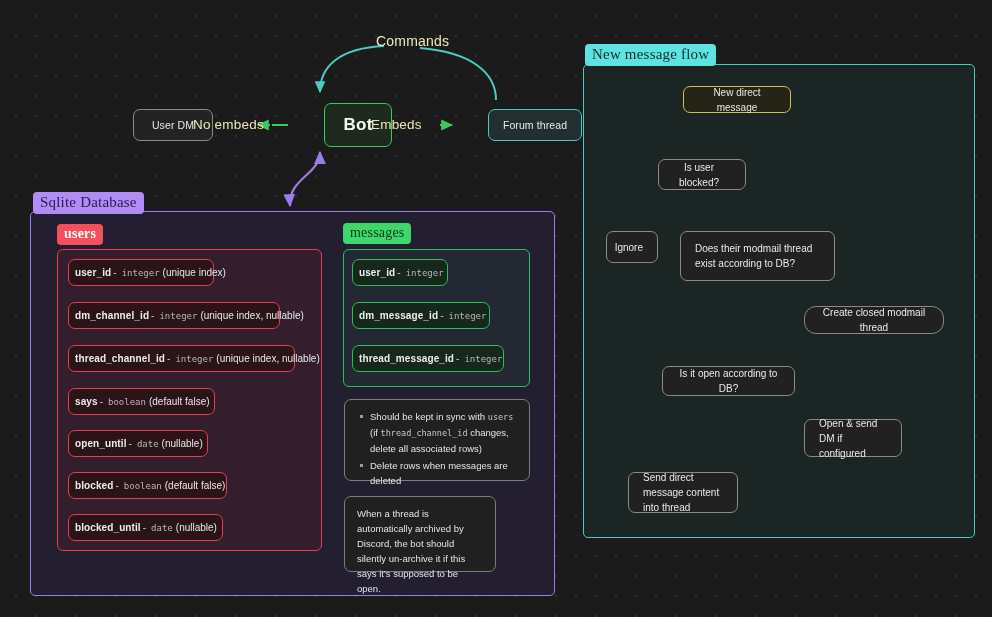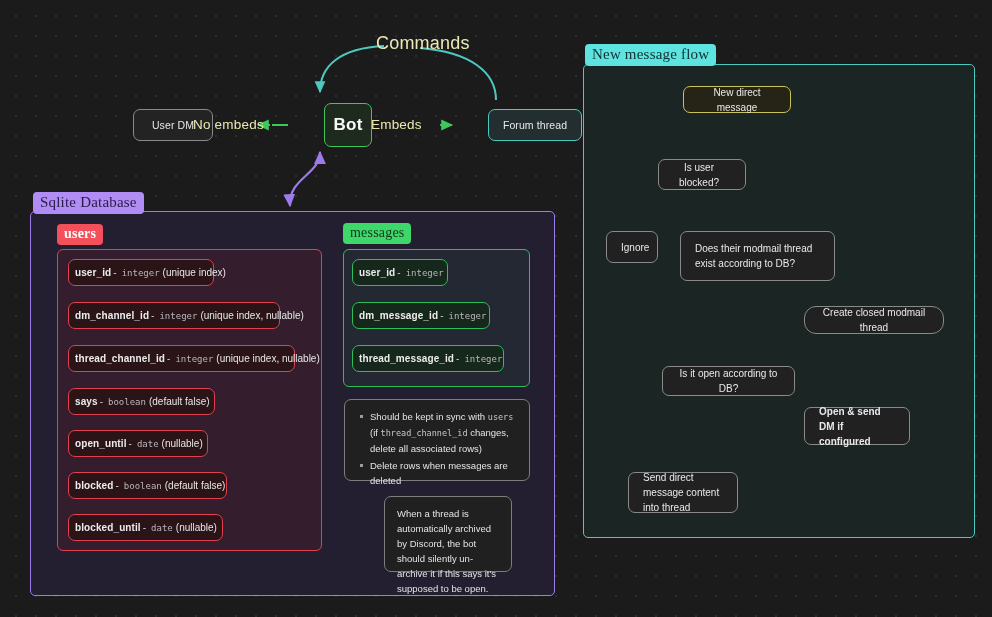--- a/index.html
+++ b/index.html
@@ -58,21 +58,21 @@
     font-weight: bold;
     letter-spacing: .3px;
   }
   .edge-label {
     position: absolute;
     color: #ece9b0;
     font-size: 13.5px;
     white-space: nowrap;
     letter-spacing: .2px;
   }
-  .edge-label.cmd { color: #eceab5; font-size: 18px; }
+  .edge-label.cmd { color: #eceab5; font-size: 14px; }
 
   
   .container {
     position: absolute;
     border-radius: 5px;
   }
   .c-sqlite {
     background: #241f30;
     border: 1.6px solid #9d7bea;
   }
@@ -169,21 +169,21 @@
     font-size: 10px;
     line-height: 15px;
     color: #e9e9e9;
     background: #212121;
     border: 1.2px solid #8a8a8a;
   }
   .fnode.start {
     background: #262416;
     border: 1.4px solid #c9c25a;
   }
-  .fnode.center { justify-content: flex-start; text-align: center; }
+  .fnode.center { justify-content: flex-end; text-align: center; }
 </style>
 </head>
 <body>
 
 <div id="canvas">
 
   <svg class="edges" viewBox="0 0 992 617">
     <defs>
       <marker id="ah-green" markerWidth="7" markerHeight="7" refX="5.4" refY="3" orient="auto">
         <path d="M0,0.3 L6,3 L0,5.7 z" fill="#3ec75a"></path>
@@ -243,21 +243,21 @@
 
     <path d="M726,396 C726,424 760,437 803,437" stroke="#f0343f" stroke-width="2.2" fill="none" marker-end="url(#ah-red2)"></path>
 
     <path d="M857,456 C857,490 800,500 743,500" stroke="#9b9b9b" stroke-width="1.7" fill="none" marker-end="url(#ah-grey)"></path>
   </svg>
 
   <div class="node box-grey" style="left:97px; top:109px; width:80px; height:32px;">
     <span>User DM</span>
   </div>
 
-  <div class="node box-bot" style="left:288px; top:103px; width:48px; height:44px;">
+  <div class="node box-bot" style="left:288px; top:103px; width:68px; height:44px;">
     <span>Bot</span>
   </div>
 
   <div class="node box-teal" style="left:452px; top:109px; width:94px; height:32px;">
     <span>Forum thread</span>
   </div>
 
   <div class="edge-label cmd" style="left:376px; top:33px;">Commands</div>
   <div class="edge-label" style="left:193px; top:117px;">No embeds</div>
   <div class="edge-label" style="left:371px; top:117px;">Embeds</div>
@@ -342,21 +342,21 @@
     <ul>
       <li>
         <span>Should be kept in sync with </span><span class="mono-inl">users</span><span> (if </span><span class="mono-inl">thread_channel_id</span><span> changes, delete all associated rows)</span>
       </li>
       <li>
         <span>Delete rows when messages are deleted</span>
       </li>
     </ul>
   </div>
 
-  <div class="note" style="left:344px; top:496px; width:128px; height:76px;margin-left:40px;">
+  <div class="note" style="left:344px; top:496px; width:152px; height:76px;">
     <span>When a thread is automatically archived by Discord, the bot should silently un-archive it if this says it's supposed to be open.</span>
   </div>
 
   <div class="container c-flow" style="left:583px; top:64px; width:392px; height:474px;"></div>
   <div class="ctitle ctitle-flow" style="left:585px; top:44px;">New message flow</div>
 
   <div class="fnode start center" style="left:683px; top:86px; width:108px; height:27px;">
     <span>New direct message</span>
   </div>
 
@@ -373,21 +373,21 @@
   </div>
 
   <div class="fnode center" style="left:804px; top:306px; width:140px; height:28px;border-radius:12px;">
     <span>Create closed modmail thread</span>
   </div>
 
   <div class="fnode center" style="left:662px; top:366px; width:133px; height:30px;">
     <span>Is it open according to DB?</span>
   </div>
 
-  <div class="fnode" style="left:804px; top:407px; width:106px; height:38px;font-weight:bold;">
+  <div class="fnode" style="left:804px; top:419px; width:98px; height:38px;">
     <span>Open &amp; send DM if configured</span>
   </div>
 
   <div class="fnode" style="left:628px; top:472px; width:110px; height:41px;">
     <span>Send direct message content into thread</span>
   </div>
 
 </div>
 
 </body></html>

